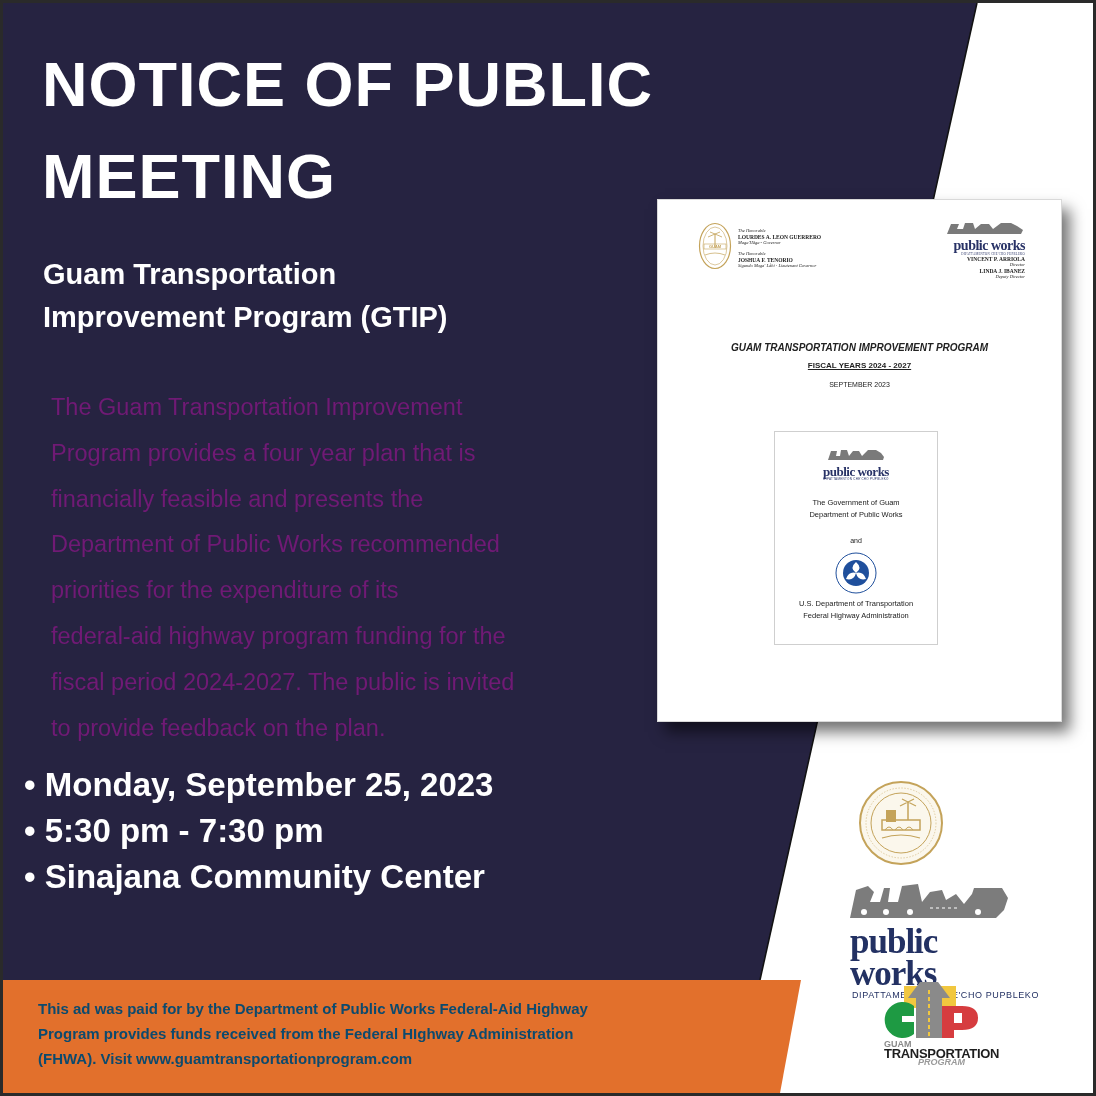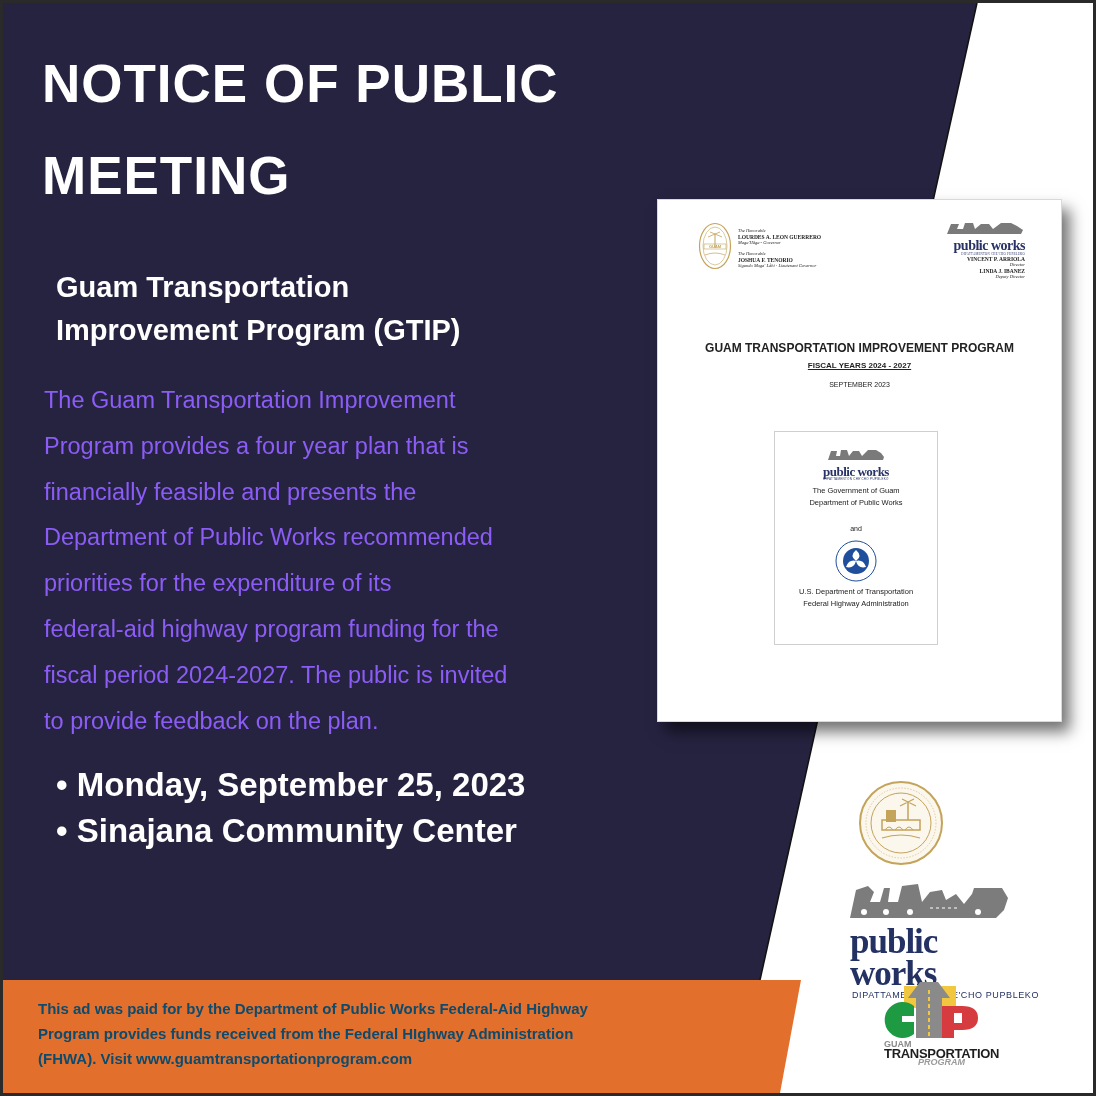--- a/index.html
+++ b/index.html
@@ -9,33 +9,33 @@
     font-family: "Liberation Sans", "DejaVu Sans", sans-serif;
   }
   .frame {
     position: absolute; left: 0; top: 0; width: 1096px; height: 1096px;
     box-sizing: border-box; border: 3px solid #2a2a2a; pointer-events: none; z-index: 20;
   }
   .bg-svg { position: absolute; left: 0; top: 0; width: 1096px; height: 1096px; z-index: 0; }
 
   .title {
     position: absolute; left: 42px; top: 38px; z-index: 2;
-    color: #ffffff; font-weight: 700; font-size: 53px; line-height: 92px;
+    color: #ffffff; font-weight: 700; font-size: 63px; line-height: 92px;
     letter-spacing: 1px; margin: 0; width: 900px;
   }
   .subtitle {
     position: absolute; left: 40px; top: 250px; z-index: 2;
-    color: #ffffff; font-weight: 700; font-size: 29px; line-height: 43px; margin: 16px; width: 560px;
+    color: #ffffff; font-weight: 700; font-size: 29px; line-height: 43px; margin: 3px; width: 560px;
   }
   .body-text {
     position: absolute; left: 40px; top: 374px; z-index: 2; width: 600px;
-    color: #8b5cf6; font-size: 23.5px; line-height: 45.8px; margin: 4px;
+    color: #701a75; font-size: 23.5px; line-height: 45.8px; margin: 11px;
   }
   .details {
-    position: absolute; left: 56px; top: 762px; z-index: 2; margin: 0; padding: 0; list-style: none;
+    position: absolute; left: 24px; top: 762px; z-index: 2; margin: 0; padding: 0; list-style: none;
     color: #ffffff; font-weight: 700; font-size: 33px; line-height: 46px;
   }
   .details li::before { content: "• "; font-weight: 700; }
 
   .footer-text {
     position: absolute; left: 38px; top: 996px; z-index: 3; width: 740px;
     color: #0c4a6e; font-weight: 700; font-size: 15px; line-height: 25px; margin: 0;
   }
 
   
@@ -48,21 +48,21 @@
   .doc .gov-names { position: absolute; left: 80px; top: 28px; font-family: "Liberation Serif", serif; color: #222; }
   .doc .gov-names .hon { font-size: 4.5px; font-style: italic; line-height: 6px; }
   .doc .gov-names .nm { font-size: 5.5px; font-weight: 700; line-height: 6px; }
   .doc .gov-names .ttl { font-size: 4.5px; font-style: italic; line-height: 6px; margin-bottom: 5px; }
   .doc .pw-header { position: absolute; right: 36px; top: 20px; text-align: right; font-family: "Liberation Serif", serif; }
   .doc .pw-word { color: #283266; font-weight: 700; font-size: 14px; line-height: 12px; letter-spacing: -0.5px; }
   .doc .pw-sub { color: #283266; font-size: 3px; line-height: 4px; letter-spacing: 0.3px; }
   .doc .dir-nm { font-size: 5.5px; font-weight: 700; color: #222; line-height: 6px; }
   .doc .dir-ttl { font-size: 4.5px; font-style: italic; color: #222; line-height: 6px; }
   .doc .doc-title { position: absolute; left: 0; right: 0; top: 138px; text-align: center; color: #222; }
-  .doc .doc-title .l1 { font-size: 12px; font-weight: 700; line-height: 20px; }
+  .doc .doc-title .l1 { font-size: 10px; font-weight: 700; line-height: 20px; font-style: italic; }
   .doc .doc-title .l2 { font-size: 8px; font-weight: 700; line-height: 16px; text-decoration: underline; }
   .doc .doc-title .l3 { font-size: 7px; line-height: 22px; }
   .doc .inner-box {
     position: absolute; left: 116px; top: 231px; width: 162px; height: 212px;
     border: 1px solid #cfcfcf; text-align: center; color: #222;
   }
   .inner-box .pw-inner { margin-top: 16px; }
   .inner-box .txt { font-size: 7.5px; line-height: 12px; }
   .inner-box .and { font-size: 7px; margin: 16px 0 8px; }
   .inner-box .dot-seal { display: block; margin: 0 auto 4px; }
@@ -111,20 +111,21 @@
   <span>financially feasible and presents the</span><br>
   <span>Department of Public Works recommended</span><br>
   <span>priorities for the expenditure of its</span><br>
   <span>federal-aid highway program funding for the</span><br>
   <span>fiscal period 2024-2027. The public is invited</span><br>
   <span>to provide feedback on the plan.</span>
 </p>
 
 <ul class="details">
   <li>Monday, September 25, 2023</li>
+  <li>5:30 pm - 7:30 pm</li>
   <li>Sinajana Community Center</li>
 </ul>
 
 <p class="footer-text">
   <span>This ad was paid for by the Department of Public Works Federal-Aid Highway</span><br>
   <span>Program provides funds received from the Federal HIghway Administration</span><br>
   <span>(FHWA). Visit www.guamtransportationprogram.com</span>
 </p>
 
 <div class="doc">
@@ -162,21 +163,21 @@
     <div class="l3">SEPTEMBER 2023</div>
   </div>
   <div class="inner-box">
     <div class="pw-inner">
       <svg width="60" height="14" viewBox="0 0 60 14">
         <path d="M2 12 L5 3 L11 3 L10 8 L14 8 L15 2 L21 2 L23 8 L27 3 L33 3 L36 8 L42 2 L50 2 L55 5 L58 9 L57 12 Z" fill="#7a7a7a"></path>
       </svg>
       <div class="pw-word" style="font-size:13px;line-height:11px;font-family:'Liberation Serif',serif;">public works</div>
       <div class="pw-sub">DIPATTAMENTON CHE'CHO PUPBLEKO</div>
     </div>
-    <div class="txt" style="margin-top:4px;">The Government of Guam</div>
+    <div class="txt" style="margin-top:16px;">The Government of Guam</div>
     <div class="txt">Department of Public Works</div>
     <div class="and">and</div>
     <svg class="dot-seal" width="42" height="42" viewBox="0 0 42 42">
       <circle cx="21" cy="21" r="20" fill="#ffffff" stroke="#1f4f9c" stroke-width="1"></circle>
       <circle cx="21" cy="21" r="13" fill="#1f4f9c"></circle>
       <path d="M21 10 Q28 16 21 21 Q14 16 21 10 Z M11 27 Q14 19 21 21 Q19 29 11 27 Z M31 27 Q23 29 21 21 Q28 19 31 27 Z" fill="#ffffff"></path>
     </svg>
     <div class="txt">U.S. Department of Transportation</div>
     <div class="txt">Federal Highway Administration</div>
   </div>

